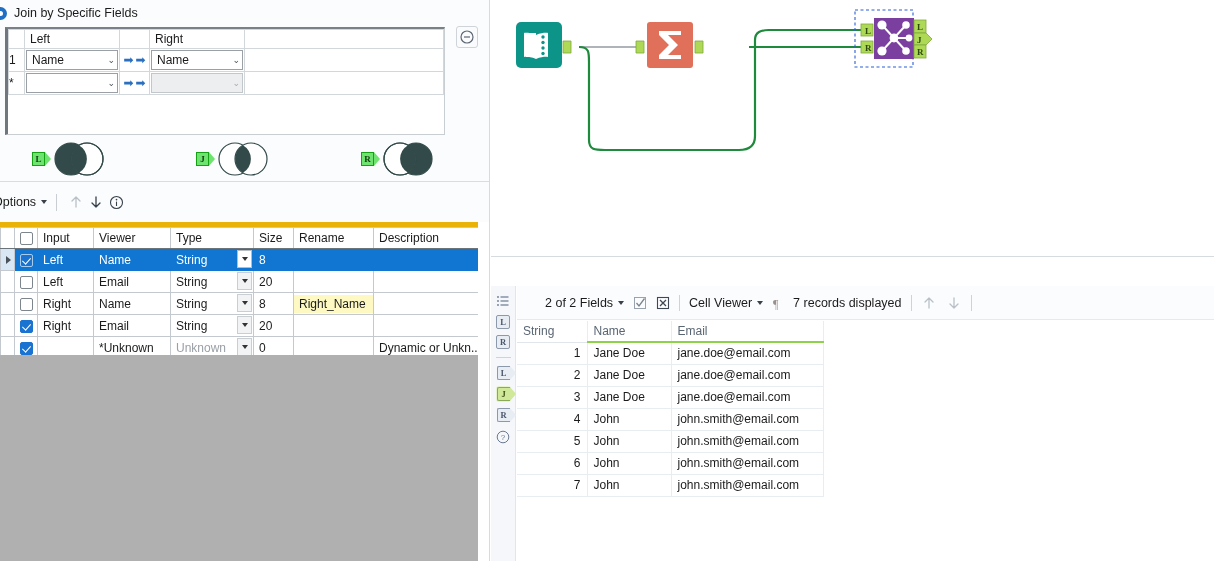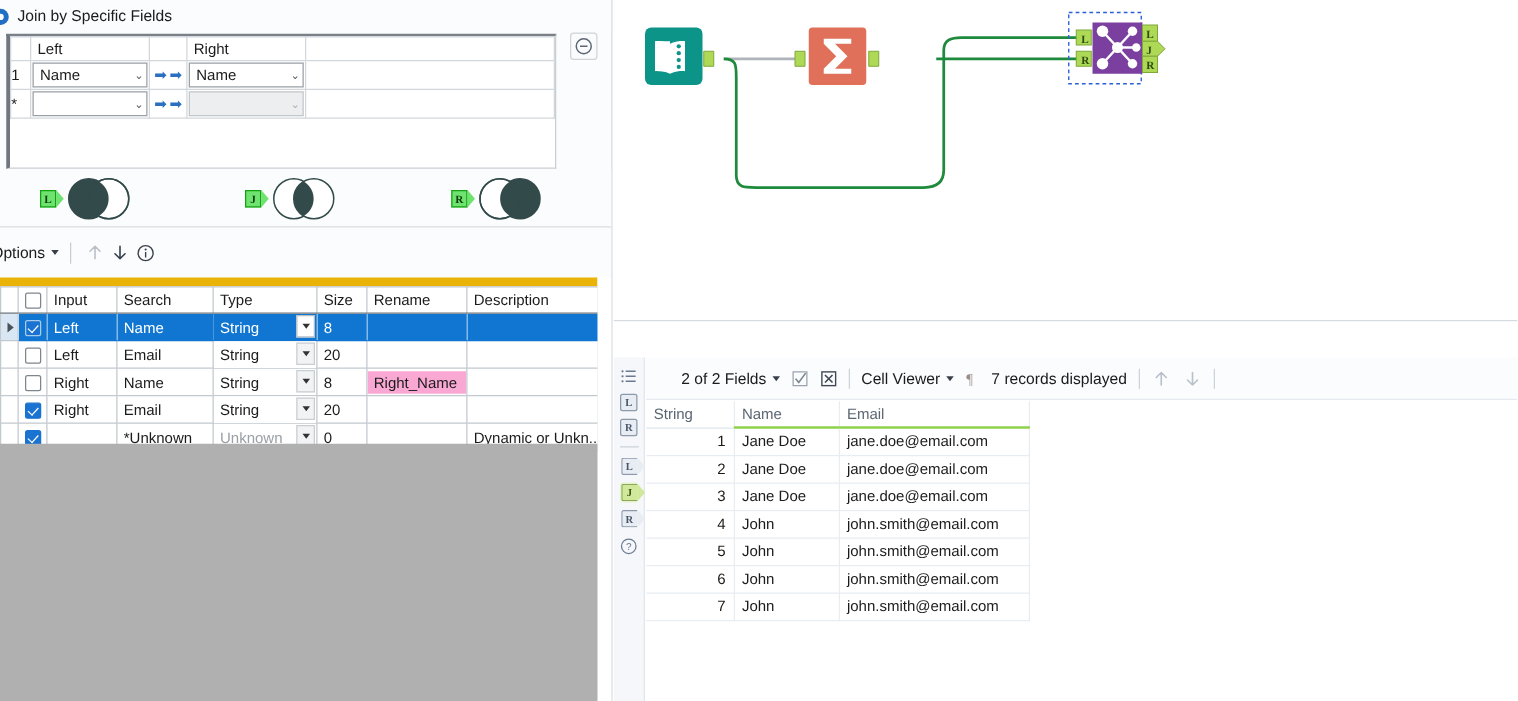--- a/index.html
+++ b/index.html
@@ -111,21 +111,21 @@
   .search-box {
     position: absolute; left: 256px; top: 194px;
     width: 224px; height: 20px; background: #eef1f6; border-radius: 3px;
     display: flex; align-items: center; gap: 6px; padding-left: 9px;
     color: #5d6a82; font-size: 12px;
   }
 
   
   .field-table-wrap {
     position: absolute; left: 0; top: 222px; width: 478px;
-    border-top: 7px solid #eab308;
+    border-top: 5px solid #eab308;
   }
   table.fields { border-collapse: collapse; width: 478px; table-layout: fixed; }
   table.fields th, table.fields td {
     border: 1px solid #c3c9cf; padding: 0 5px; font-size: 12px;
     font-weight: normal; text-align: left; height: 22px; background: #fff;
     color: #1b1b1b; overflow: hidden; white-space: nowrap;
   }
   table.fields th { border-bottom: 1px solid #6b737b; height: 21px; }
   col.c-handle { width: 14px; } col.c-check { width: 23px; }
   col.c-input { width: 56px; } col.c-field { width: 77px; }
@@ -148,21 +148,21 @@
   tr.sel .chk.on { background: #1a73d0; border-color: #a9cbea; }
   .type-cell { position: relative; padding-right: 18px !important; }
   .tdrop {
     position: absolute; right: 1px; top: 1px; width: 15px; height: 18px;
     background: #f1f3f5; border: 1px solid #c9ced3;
     display: flex; align-items: center; justify-content: center;
   }
   tr.sel .tdrop { background: #fff; border-color: #b7bdc3; }
   .tdrop i { border-left: 3.5px solid transparent; border-right: 3.5px solid transparent;
              border-top: 4px solid #333; display: block; }
-  .rename-val { background: #f9a8d4; display: block; margin: -2px -5px; padding: 2px 5px; }
+  .rename-val { background: #fef9c3; display: block; margin: -2px -5px; padding: 2px 5px; }
   .muted { color: #9aa0a6; }
   .rowarrow { border-left: 5px solid #4a5158; border-top: 4px solid transparent;
               border-bottom: 4px solid transparent; display: inline-block; }
   .gray-fill {
     position: absolute; left: 0; top: 355px; width: 478px; height: 206px;
     background: #b0b0b0;
   }
   .cfg-vscroll-pad { position: absolute; left: 478px; top: 222px; width: 12px; height: 339px; background: #fff; }
 
   
@@ -389,21 +389,21 @@
             <col class="c-rename">
             <col class="c-desc">
         </colgroup>
         <thead>
           <tr>
             <th class="handle-cell"></th>
             <th class="check-cell">
               <span class="chk"></span>
             </th>
             <th>Input</th>
-            <th>Search</th>
+            <th>Viewer</th>
             <th>Type</th>
             <th>Size</th>
             <th>Rename</th>
             <th>Description</th>
           </tr>
         </thead>
         <tbody>
           <tr class="sel">
             <td class="handle-cell"><span class="rowarrow"></span></td>
             <td class="check-cell"><span class="chk on"></span></td>

